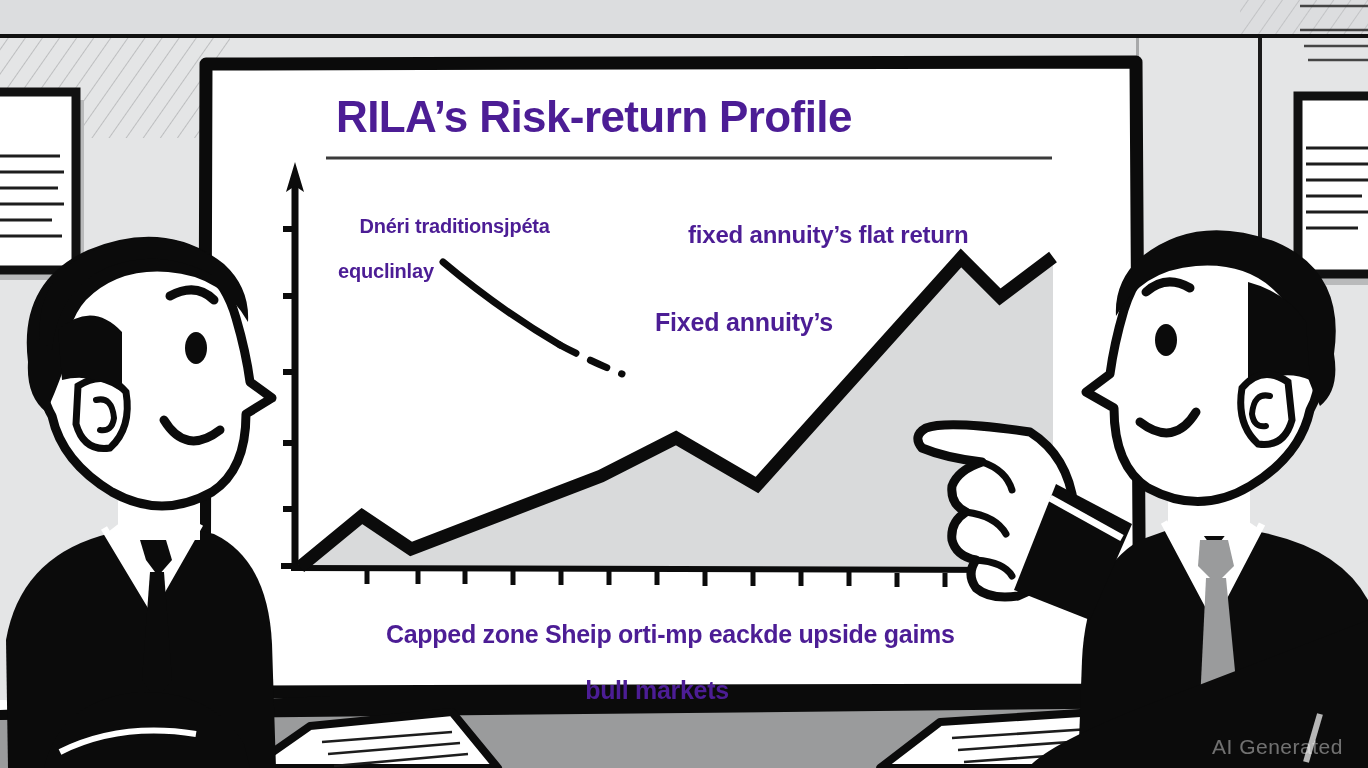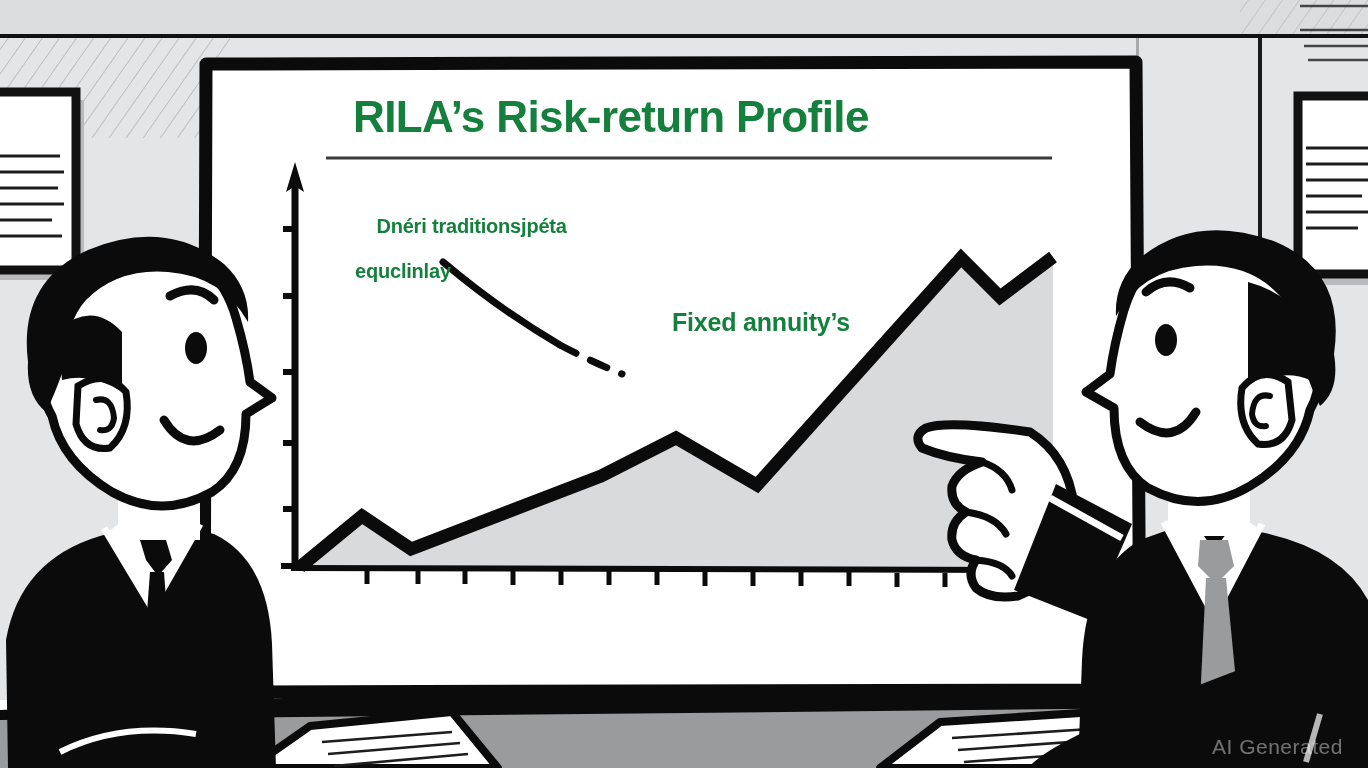--- a/index.html
+++ b/index.html
@@ -20,26 +20,25 @@
   }
   #scene svg.layer {
     position: absolute;
     top: 0;
     left: 0;
     width: 1368px;
     height: 768px;
   }
   .txt {
     position: absolute;
-    color: #15803d;
+    color: #4c1d95;
     font-family: "Liberation Sans", sans-serif;
     font-weight: 700;
     white-space: pre;
     line-height: 1.12;
-    margin-left: 17px;
   }
   #board-title {
     left: 336px;
     top: 92px;
     font-size: 44px;
     font-weight: 700;
     letter-spacing: -0.6px;
   }
   #label-equity {
     left: 338px;
@@ -375,19 +374,24 @@
     </g>
   </svg>
 
   <div class="txt" id="board-title">RILA’s Risk-return Profile</div>
 
   <div class="txt" id="label-equity">
     <span>Dnéri traditionsjpéta</span>
     <span class="l2">equclinlay</span>
   </div>
 
+  <div class="txt" id="label-flat">fixed annuity’s flat return</div>
 
   <div class="txt" id="label-fixed">Fixed annuity’s</div>
 
+  <div class="txt" id="label-capped">
+    <span>Capped zone Sheip orti-mp eackde upside gaims</span>
+    <span class="l2">bull markets</span>
+  </div>
 
   <div id="watermark">AI Generated</div>
 
 </div>
 
 </body></html>

